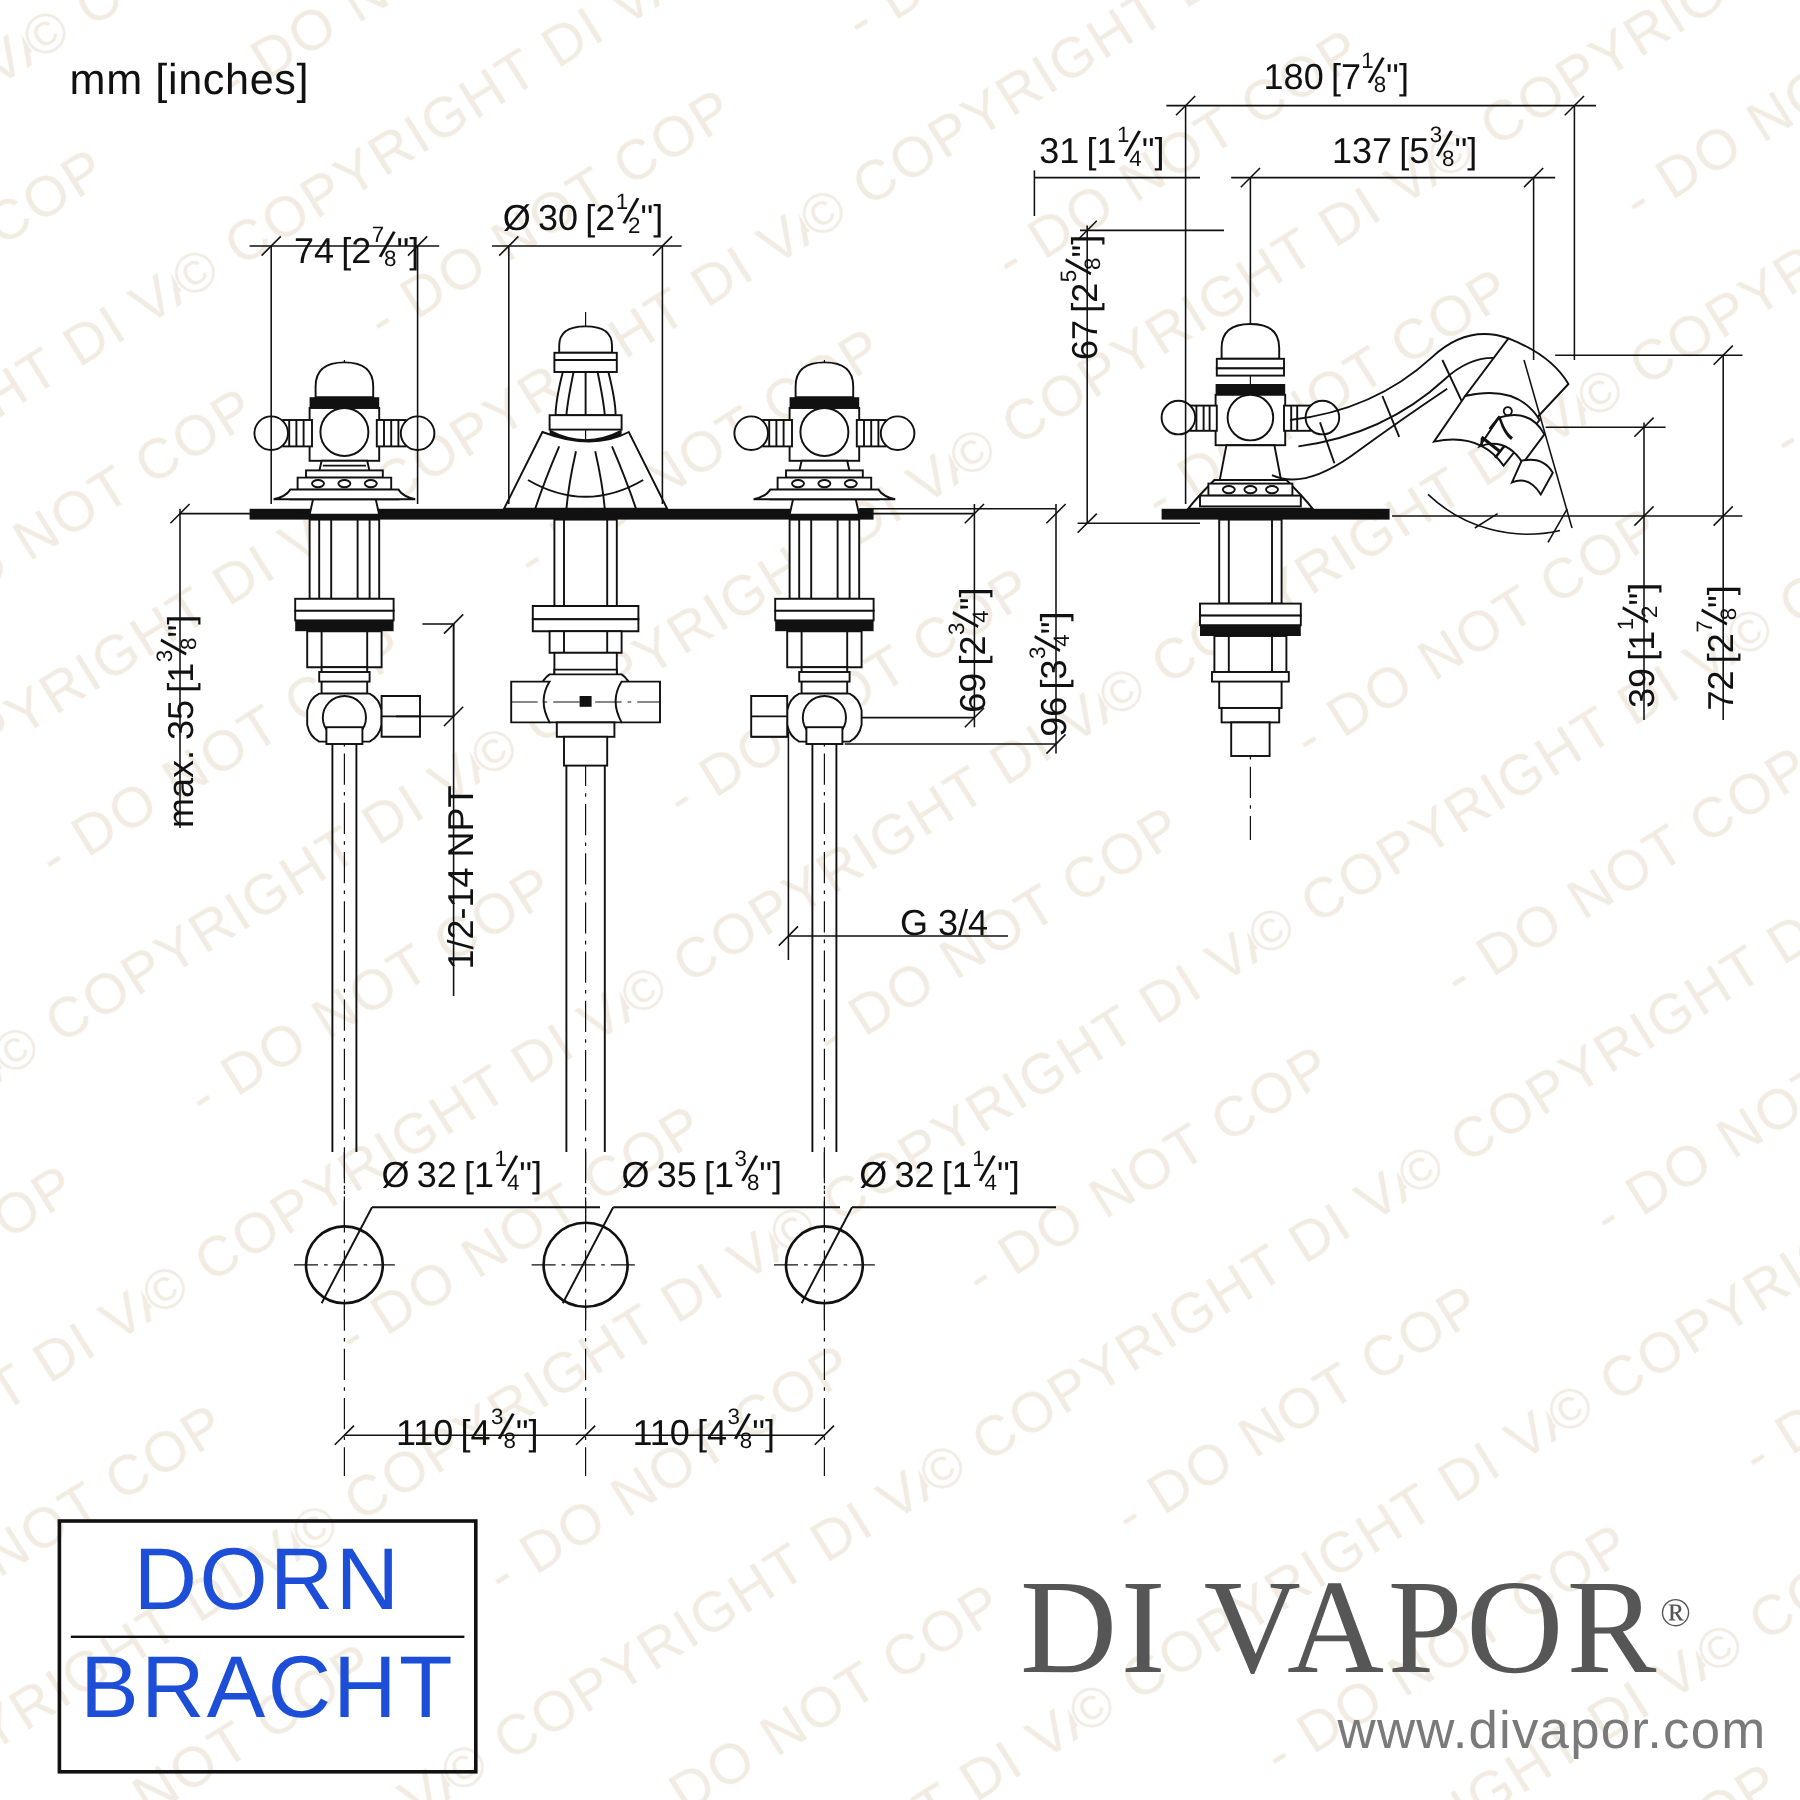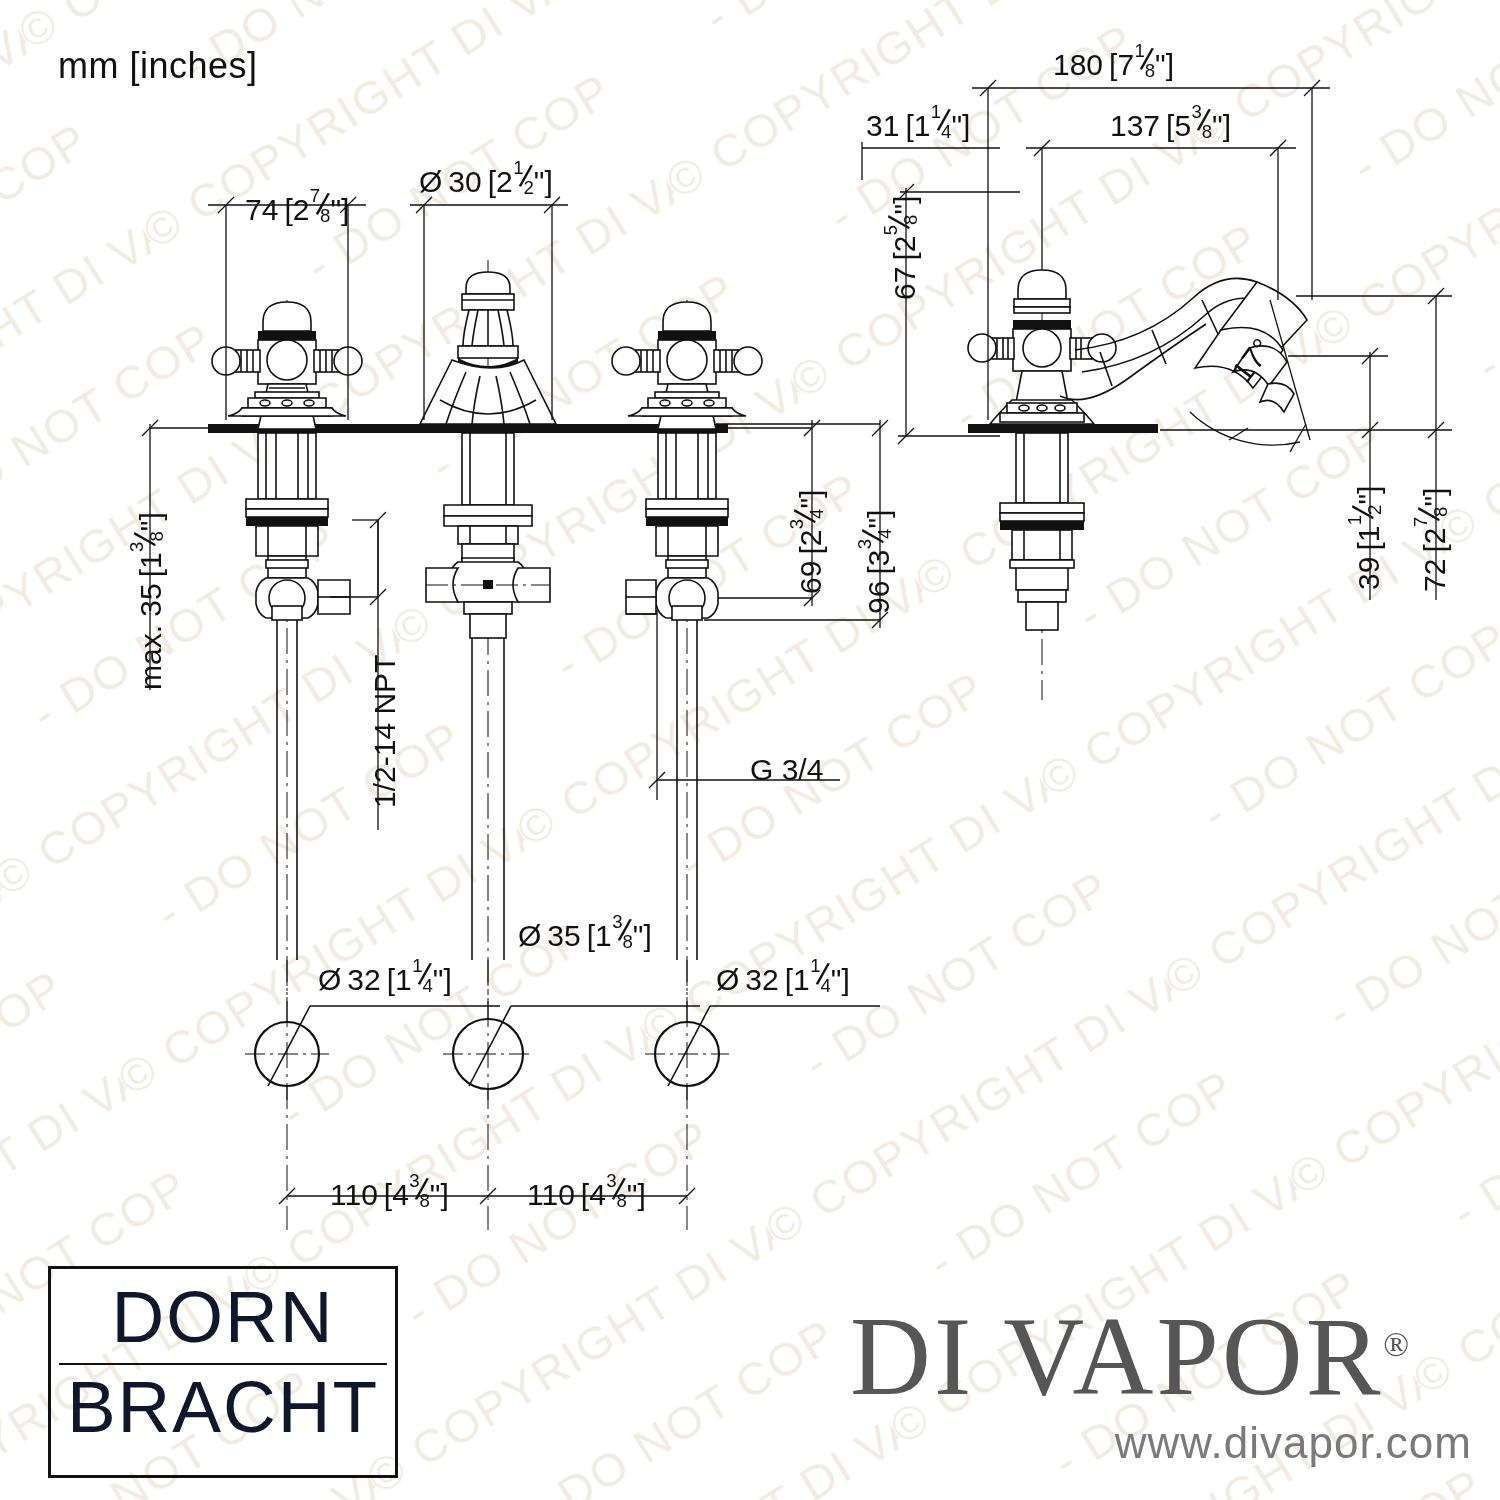--- a/index.html
+++ b/index.html
@@ -10,21 +10,21 @@
   .lbl{position:absolute;z-index:3;color:#111;font-family:"Liberation Sans",sans-serif;white-space:nowrap;}
   #unitlabel{left:58px;top:45px;font-size:36px;letter-spacing:.5px;}
   .dim{font-size:30px;}
   .vert{transform-origin:0 0;transform:rotate(-90deg);}
   .frac{display:inline-block;position:relative;width:.70em;height:1em;vertical-align:-0.05em;}
   .frac .n{position:absolute;left:0.02em;top:-0.34em;font-size:.62em;}
   .frac .d{position:absolute;right:0.0em;bottom:-0.30em;font-size:.62em;}
   .frac .s{position:absolute;left:0.26em;top:-0.06em;font-size:1.06em;line-height:1;transform:rotate(14deg);}
   .brk{font-size:1.0em;}
   #dorn-logo{position:absolute;left:48px;top:1266px;width:350px;height:212px;border:3px solid #111;background:transparent;z-index:3;box-sizing:border-box;}
-  #dorn-logo .row{position:absolute;left:0;width:100%;text-align:center;font-family:"Liberation Sans",sans-serif;font-weight:300;color:#0f172a;letter-spacing:2px;}
+  #dorn-logo .row{position:absolute;left:0;width:100%;text-align:center;font-family:"Liberation Sans",sans-serif;font-weight:300;color:#1d4ed8;letter-spacing:2px;}
   #dorn-logo .r1{top:6px;font-size:73px;}
   #dorn-logo .r2{top:96px;font-size:73px;}
   #dorn-logo .rule{position:absolute;left:8px;right:8px;top:94px;height:2px;background:#111;}
   #divapor{position:absolute;left:838px;top:1300px;width:630px;height:170px;z-index:3;margin-left:12px;}
   #divapor .brand{font-family:"Liberation Serif",serif;font-size:112px;color:#565656;letter-spacing:3px;line-height:1;}
   #divapor .reg{font-size:34px;vertical-align:super;}
   #divapor .url{position:absolute;right:8px;top:118px;font-family:Liberation Sans, sans-serif;font-size:44px;color:#7a7a7a;letter-spacing:1px;text-align:center;}
 </style>
 </head>
 <body>
@@ -431,21 +431,21 @@
     <span>39</span><span class="brk"> [</span><span>1</span><span class="frac"><span class="n">1</span><span class="s">/</span><span class="d">2</span></span><span>"</span><span class="brk">]</span>
   </div>
 
   <div class="lbl dim vert" style="left:1416px;top:592px;">
     <span>72</span><span class="brk"> [</span><span>2</span><span class="frac"><span class="n">7</span><span class="s">/</span><span class="d">8</span></span><span>"</span><span class="brk">]</span>
   </div>
 
   <div class="lbl dim" style="left:318px;top:961px;">
     <span>Ø</span> <span>32</span><span class="brk"> [</span><span>1</span><span class="frac"><span class="n">1</span><span class="s">/</span><span class="d">4</span></span><span>"</span><span class="brk">]</span>
   </div>
-  <div class="lbl dim" style="left:518px;top:917px;text-align:right;">
+  <div class="lbl dim" style="left:518px;top:961px;text-align:right;">
     <span>Ø</span> <span>35</span><span class="brk"> [</span><span>1</span><span class="frac"><span class="n">3</span><span class="s">/</span><span class="d">8</span></span><span>"</span><span class="brk">]</span>
   </div>
   <div class="lbl dim" style="left:716px;top:961px;">
     <span>Ø</span> <span>32</span><span class="brk"> [</span><span>1</span><span class="frac"><span class="n">1</span><span class="s">/</span><span class="d">4</span></span><span>"</span><span class="brk">]</span>
   </div>
 
   <div class="lbl dim" style="left:330px;top:1176px;">
     <span>110</span><span class="brk"> [</span><span>4</span><span class="frac"><span class="n">3</span><span class="s">/</span><span class="d">8</span></span><span>"</span><span class="brk">]</span>
   </div>
   <div class="lbl dim" style="left:527px;top:1176px;">

